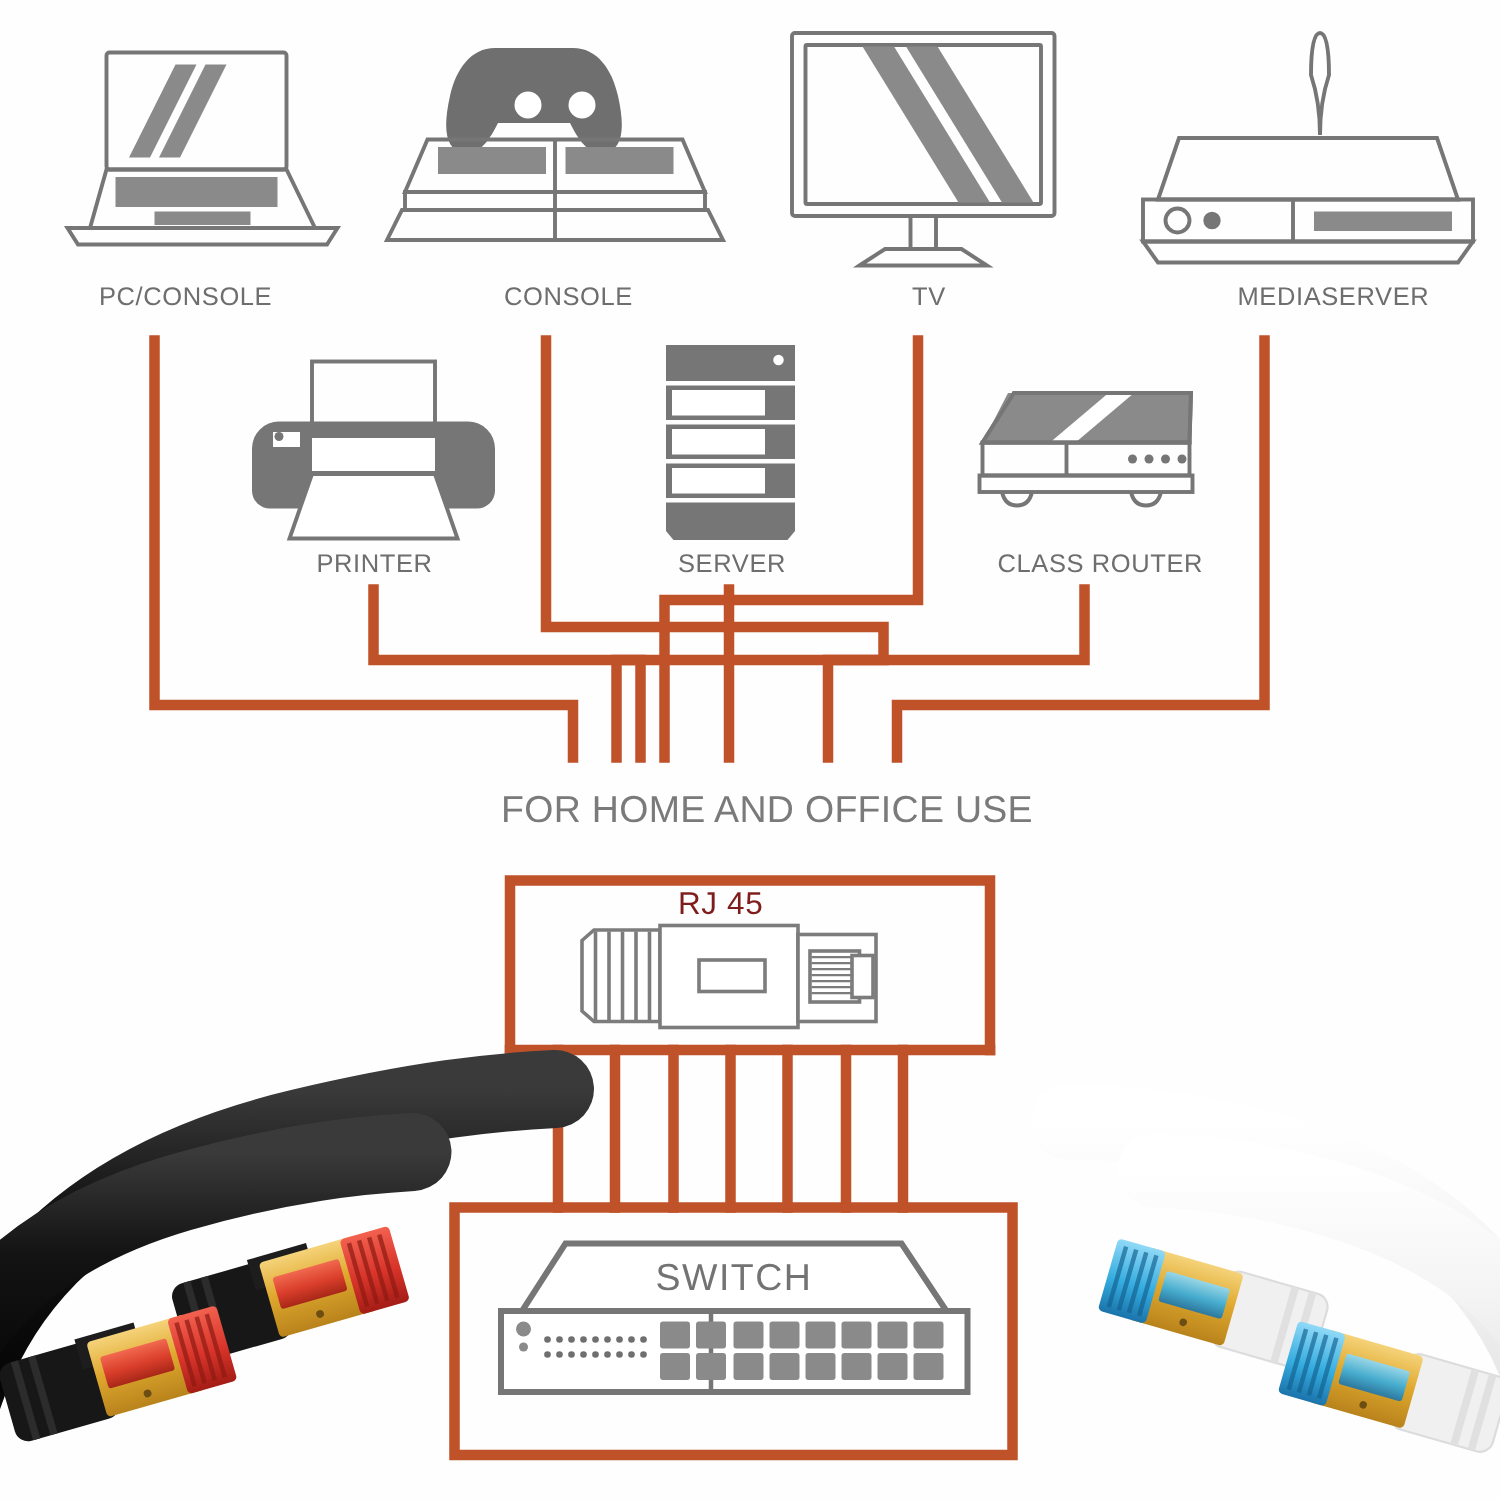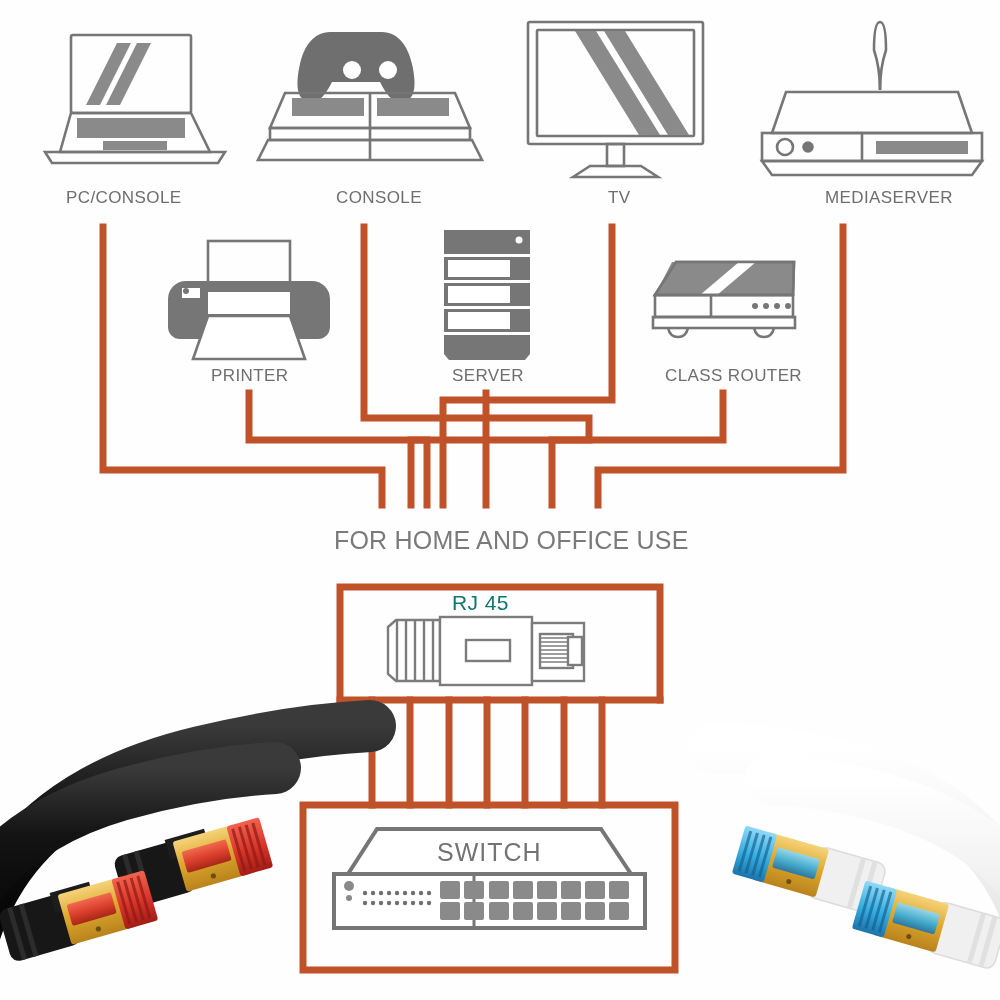--- a/index.html
+++ b/index.html
@@ -3,21 +3,21 @@
 <meta charset="utf-8">
 <style>
   html,body{margin:0;padding:0;background:#ffffff;}
   body{width:1000px;height:1000px;overflow:hidden;font-family:"Liberation Sans",sans-serif;}
   #stage{position:relative;width:1000px;height:1000px;background:#fefefe;}
   #stage svg{position:absolute;left:0;top:0;width:1000px;height:1000px;}
   .lbl{position:absolute;color:#6e6e6e;font-family:"Liberation Sans",sans-serif;
        letter-spacing:.4px;white-space:nowrap;}
   .dev-lbl{font-size:17px;}
   .ctr-lbl{font-size:25px;color:#7a7a7a;letter-spacing:.2px;}
-  .rj-lbl{font-size:21px;color:#0f766e;}
+  .rj-lbl{font-size:21px;color:#7f1d1d;}
   .sw-lbl{font-size:25px;color:#737373;letter-spacing:1px;}
 </style>
 </head>
 <body>
 
 <div id="stage">
 
   <svg viewBox="0 0 1000 1000" xmlns="http://www.w3.org/2000/svg">
     <defs>
       <linearGradient id="blackJacket" x1="0" y1="0" x2="0" y2="1">

